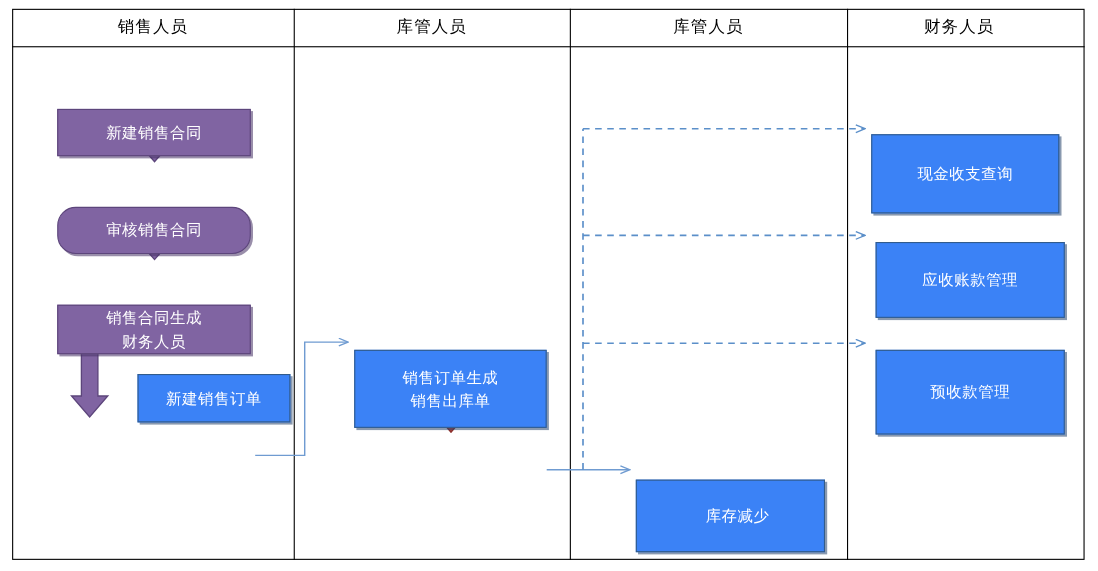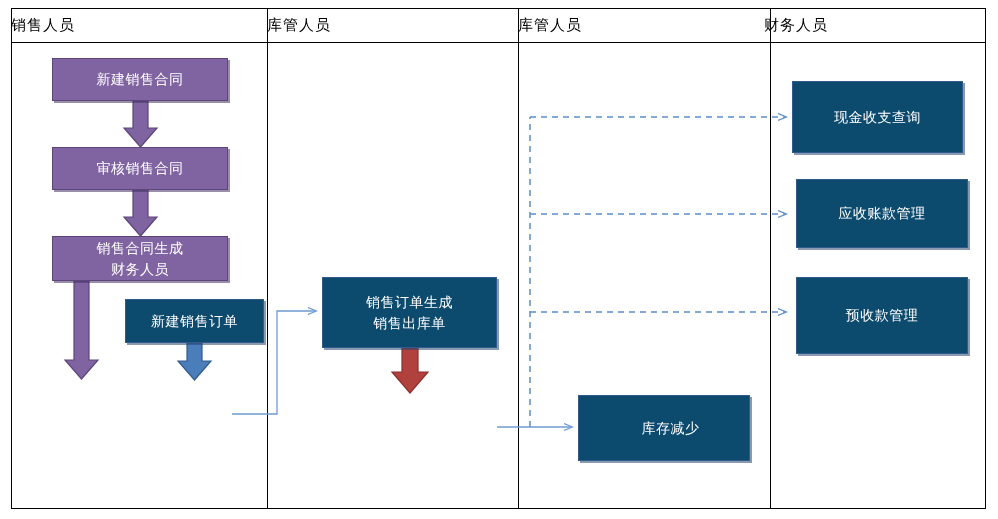--- a/index.html
+++ b/index.html
@@ -41,48 +41,49 @@
     top: 8px;
     width: 0;
     height: 501px;
     border-left: 1.5px solid #000000;
   }
   .lane-title {
     position: absolute;
     top: 8px;
     height: 34px;
     line-height: 34px;
-    text-align: left;
+    text-align: center;
     font-size: 15px;
     color: #000000;
     letter-spacing: 1px;
     white-space: nowrap;
   }
   
   .node {
     position: absolute;
     box-sizing: border-box;
     display: flex;
     align-items: center;
     justify-content: center;
     text-align: center;
     color: #ffffff;
     font-size: 14px;
     line-height: 1.45;
     letter-spacing: 0.5px;
     border-width: 1.5px;
     border-style: solid;
+    margin-top: 41px;
   }
   .node.purple {
     background: #8064A2;
     border-color: #5C457B;
     box-shadow: 2px 2px 0 rgba(70,50,100,0.55);
   }
   .node.blue {
-    background: #0c4a6e;
+    background: #3b82f6;
     border-color: #315B8C;
     box-shadow: 2px 2px 0 rgba(40,70,110,0.55);
   }
   .node span { display: block; }
   
   .conn-svg {
     position: absolute;
     left: 0;
     top: 0;
     width: 998px;
@@ -161,21 +162,21 @@
 
     <g>
       <path d="M402,348 L418,348 L418,372 L428,372 L410,393 L392,372 L402,372 Z" fill="#B1413C" stroke="#8C2F2B" stroke-width="1.2"></path>
     </g>
   </svg>
 
   <div class="node purple" style="left:52px;  top:58px;  width:176px; height:43px;">
     <span>新建销售合同</span>
   </div>
 
-  <div class="node purple" style="left:52px;  top:147px; width:176px; height:43px;">
+  <div class="node purple" style="left:52px;  top:147px; width:176px; height:43px;border-radius:17px;">
     <span>审核销售合同</span>
   </div>
 
   <div class="node purple" style="left:52px;  top:236px; width:176px; height:45px; flex-direction:column;">
     <span>销售合同生成</span>
     <span>财务人员</span>
   </div>
 
   <div class="node blue" style="left:125px; top:299px; width:139px; height:44px;">
     <span>新建销售订单</span>

